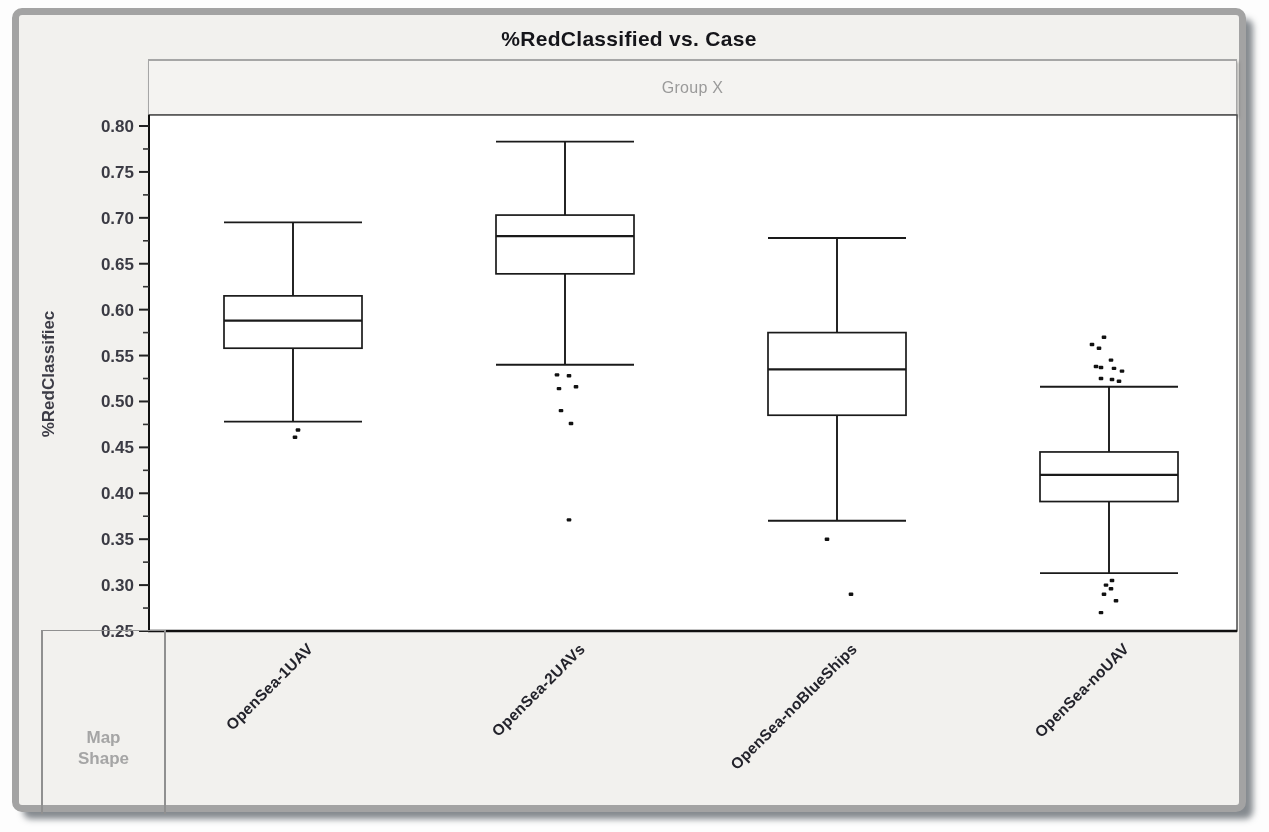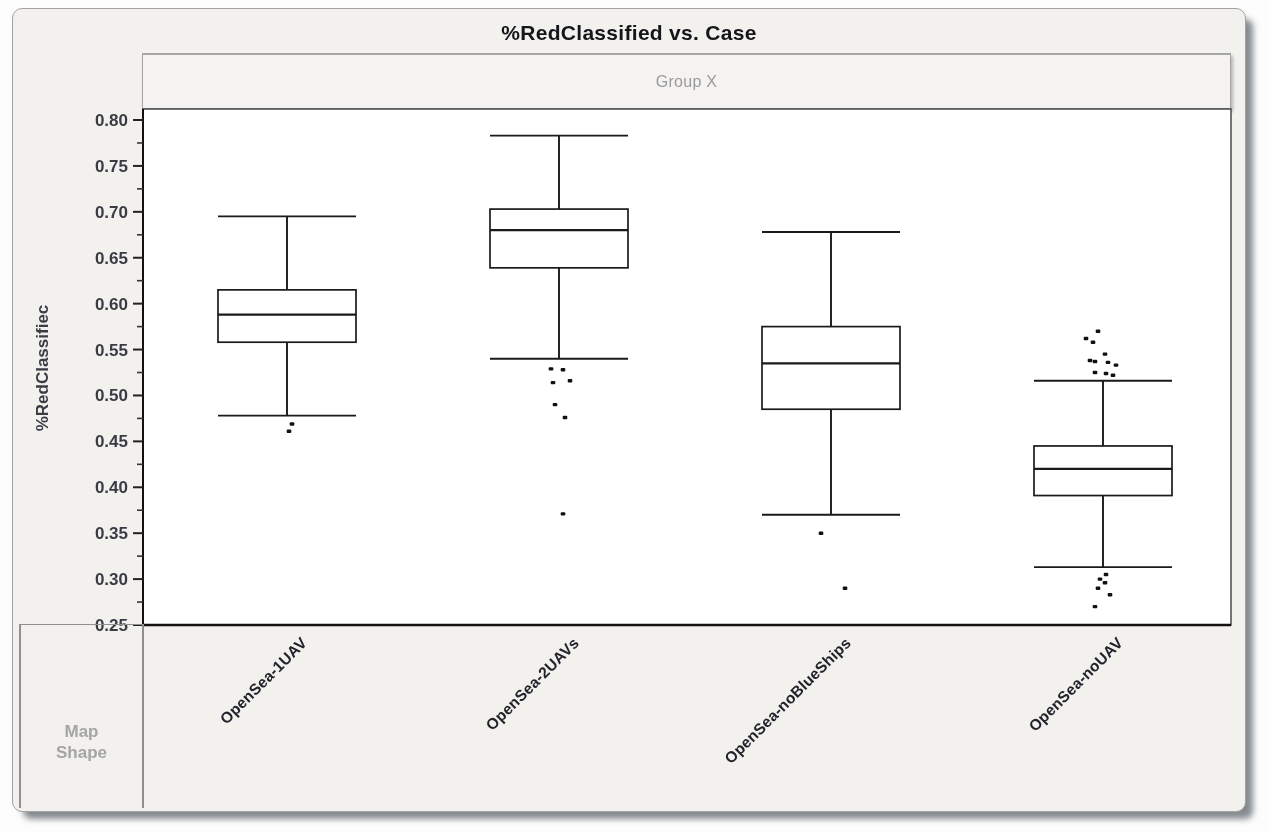--- a/index.html
+++ b/index.html
@@ -3,21 +3,21 @@
 <meta charset="utf-8">
 <style>
   html,body { margin:0; padding:0; background:#ffffff; }
   * { box-sizing:border-box; }
   .stage {
     position:relative; width:1269px; height:832px; background:#fdfdfd; overflow:hidden;
     font-family:"Liberation Sans", sans-serif;
   }
   .window {
     position:absolute; left:12px; top:8px; width:1234px; height:804px;
-    background:#f2f1ee; border:1px solid #a3a3a3; border-radius:10px;
+    background:#f2f1ee; border:7px solid #a3a3a3; border-radius:10px;
     box-shadow: 9px 9px 6px -2px rgba(112,117,123,0.85);
   }
   .chart-title {
     position:absolute; top:12px; left:0; right:0; text-align:center;
     font-size:21px; font-weight:bold; color:#15151a; letter-spacing:0.3px;
   }
   .group-band {
     position:absolute; left:129px; top:44px; width:1089px; height:56px;
     background:#f4f3f1; border:1px solid #a6a6a6; border-top-width:2px;
     box-shadow:2px 3px 3px rgba(70,70,70,0.35);
@@ -27,21 +27,21 @@
   #chart-svg { position:absolute; left:20px; top:92px; overflow:visible; }
   .y-axis-title {
     position:absolute; left:-64px; top:348px; width:190px; height:22px; text-align:center;
     transform:rotate(-90deg); font-size:17px; font-weight:bold; color:#3c3c46;
   }
   .x-labels span {
     position:absolute; transform:translateX(-100%) rotate(-45deg); transform-origin:100% 0;
     font-size:15.5px; font-weight:600; color:#23232b; white-space:nowrap; letter-spacing:0.2px;
   }
   .map-cell {
-    position:absolute; left:6px; top:615px; width:125px; height:184px;
+    position:absolute; left:22px; top:615px; width:125px; height:184px;
     border:2px solid #909090; border-top-width:1px; border-bottom:none;
     padding-top:52px; display:flex; align-items:center; justify-content:center;
     font-weight:bold; font-size:17px; color:#a5a5a5; text-align:center;
     line-height:1.2; white-space:pre-line;
   }
   .y-tick-label { font-size:17px; font-weight:bold; fill:#3b3b44; }
 </style>
 </head>
 <body>
 

